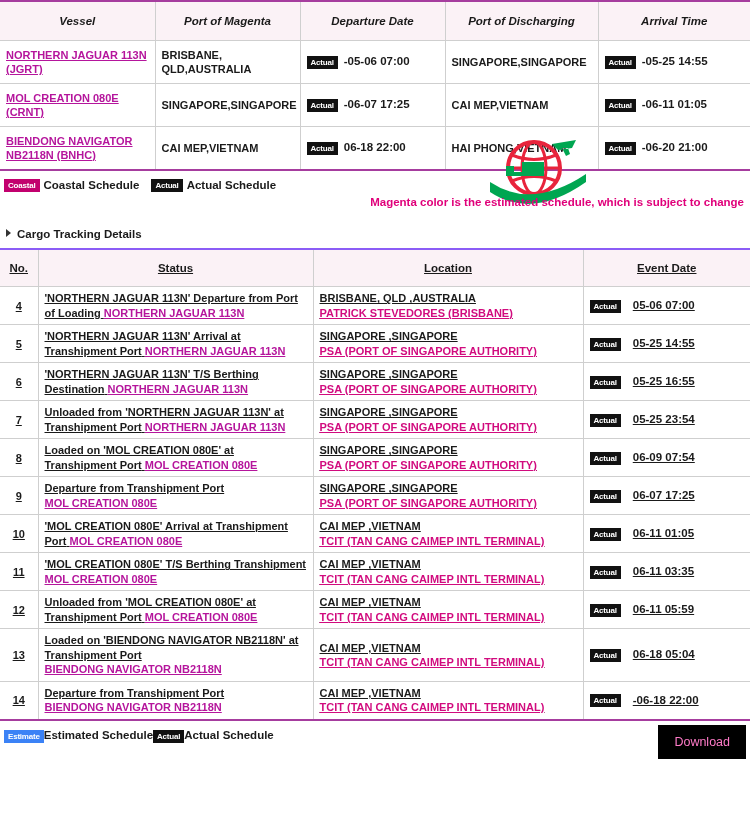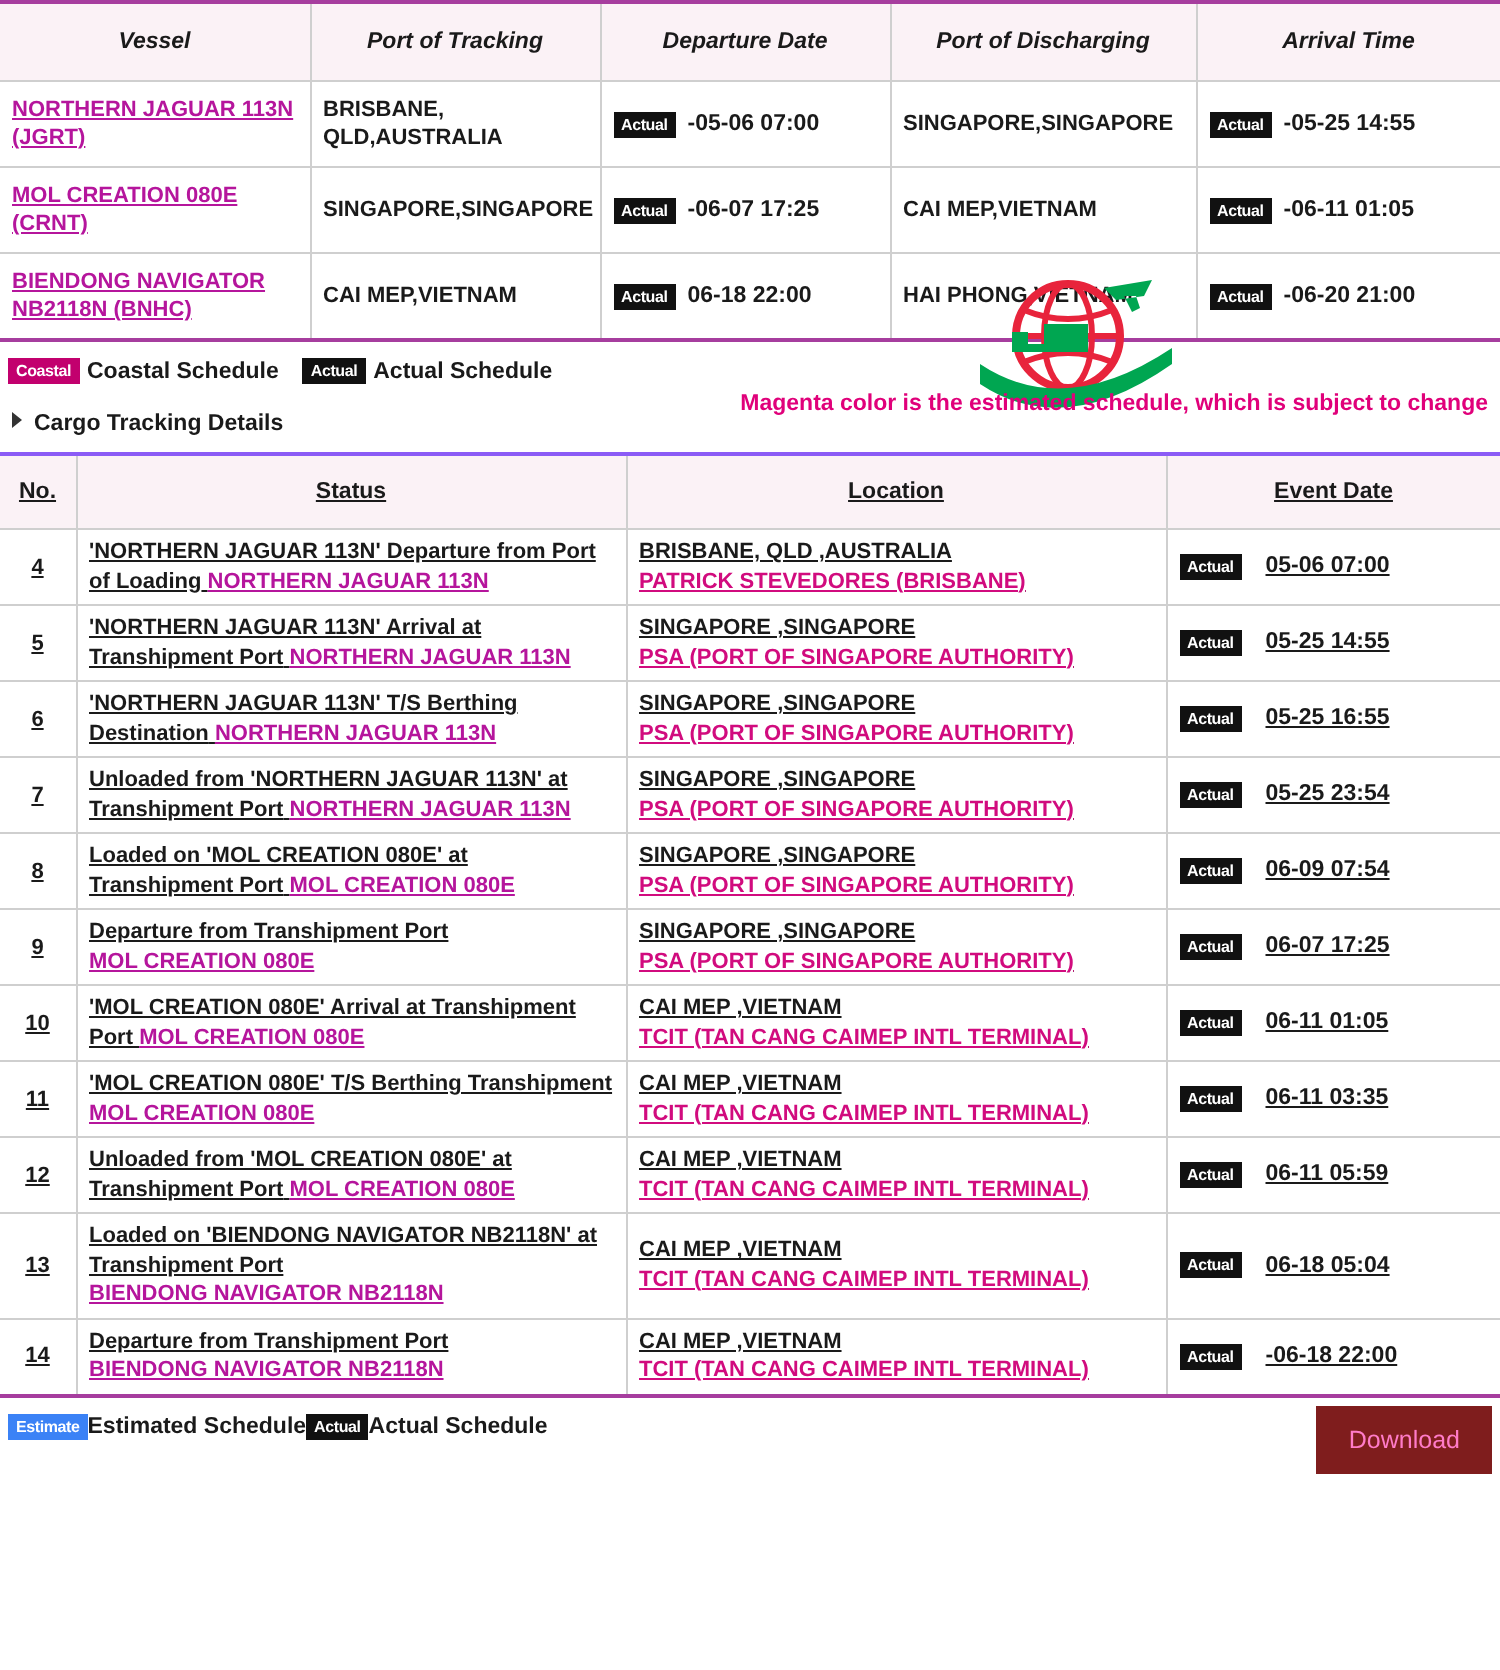--- a/index.html
+++ b/index.html
@@ -120,21 +120,21 @@
     font-weight: bold;
     font-size: 24px;
     color: #00a651;
     letter-spacing: -0.5px;
     line-height: 25px;
     margin-left: 22px;
   }
 
   
   .cargo-head {
-    margin-top: 14px;
+    margin-top: 36px;
     padding-left: 6px;
     height: 20px;
     font-size: 11.5px;
     font-weight: bold;
   }
   .tri {
     display: inline-block;
     width: 0; height: 0;
     border-left: 5px solid #333;
     border-top: 4px solid transparent;
@@ -179,21 +179,21 @@
   
   .footer {
     position: relative;
     padding: 8px 4px 0 4px;
     height: 36px;
   }
   #download-button {
     position: absolute;
     right: 4px;
     top: 4px;
-    background: #7f1d1d;
+    background: #000000;
     color: #ff7bc8;
     border: none;
     font-family: "Liberation Sans", sans-serif;
     font-size: 12.5px;
     padding: 10px 16px;
     cursor: pointer;
   }
 </style>
 </head>
 <body>
@@ -202,21 +202,21 @@
   <colgroup>
     <col style="width:155px">
       <col style="width:145px">
       <col style="width:145px">
       <col style="width:153px">
       <col style="width:152px">
   </colgroup>
   <thead>
     <tr>
       <th>Vessel</th>
-      <th>Port of Tracking</th>
+      <th>Port of Magenta</th>
       <th>Departure Date</th>
       <th>Port of Discharging</th>
       <th>Arrival Time</th>
     </tr>
   </thead>
   <tbody>
     <tr>
       <td>
         <a class="vlink">NORTHERN JAGUAR 113N (JGRT)</a>
       </td>

